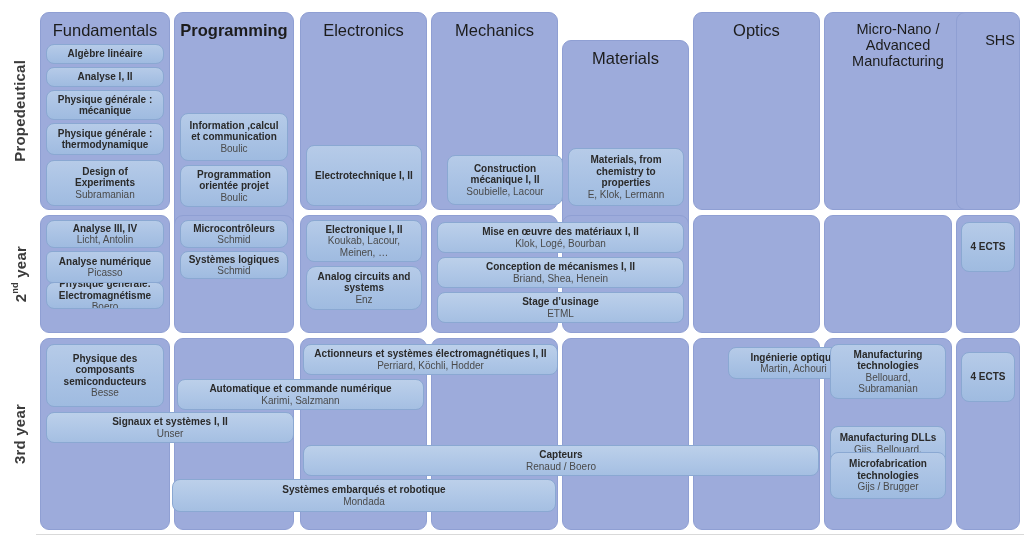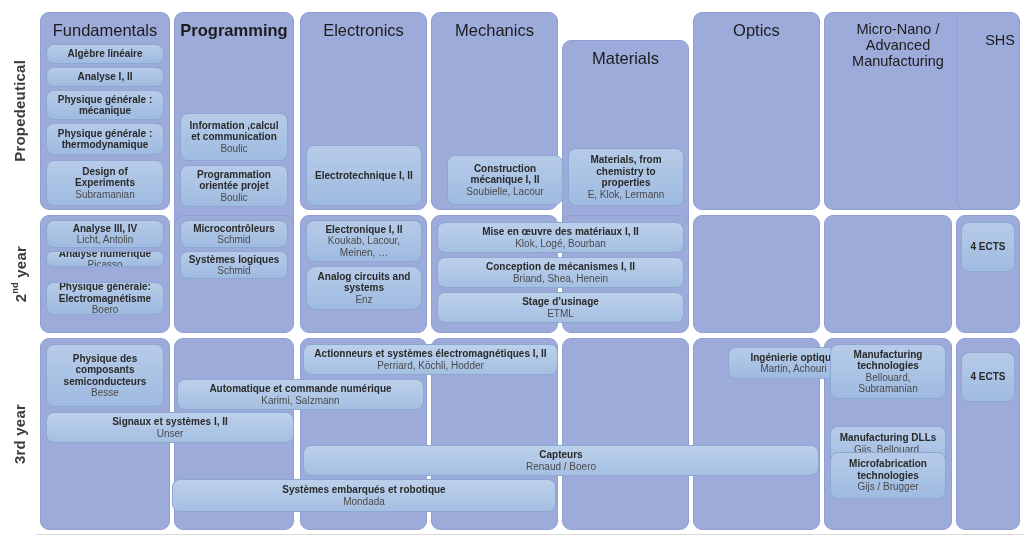--- a/index.html
+++ b/index.html
@@ -193,25 +193,25 @@
   <div class="panel" style="left:431px;top:215px;width:127px;height:118px;"></div>
   <div class="panel" style="left:562px;top:215px;width:127px;height:118px;"></div>
   <div class="panel" style="left:693px;top:215px;width:127px;height:118px;"></div>
   <div class="panel" style="left:824px;top:215px;width:128px;height:118px;"></div>
   <div class="panel" style="left:956px;top:215px;width:64px;height:118px;"></div>
 
   <div class="course" style="left:46px;top:220px;width:118px;height:28px;">
     <div class="ttl">Analyse III, IV</div>
     <div class="sub">Licht, Antolin</div>
   </div>
-  <div class="course" style="left:46px;top:251px;width:118px;height:16px;border-radius:6px;">
+  <div class="course" style="left:46px;top:251px;width:118px;height:32px;border-radius:6px;">
     <div class="ttl">Analyse numérique</div>
     <div class="sub">Picasso</div>
   </div>
-  <div class="course" style="left:46px;top:282px;width:118px;height:33px;">
+  <div class="course" style="left:46px;top:282px;width:118px;height:27px;">
     <div class="ttl">Physique générale: Electromagnétisme</div>
     <div class="sub">Boero</div>
   </div>
 
   <div class="course" style="left:180px;top:220px;width:108px;height:28px;">
     <div class="ttl">Microcontrôleurs</div>
     <div class="sub">Schmid</div>
   </div>
   <div class="course" style="left:180px;top:251px;width:108px;height:28px;">
     <div class="ttl">Systèmes logiques</div>

